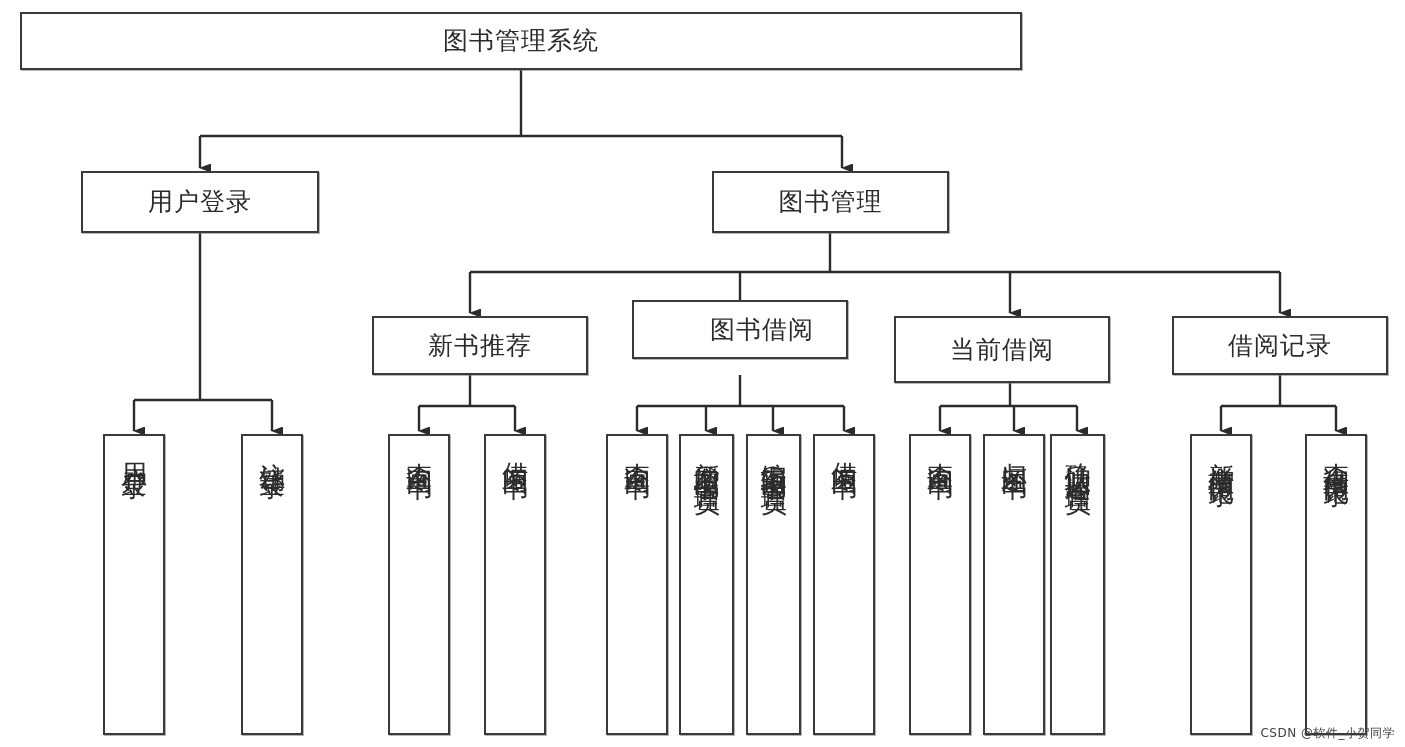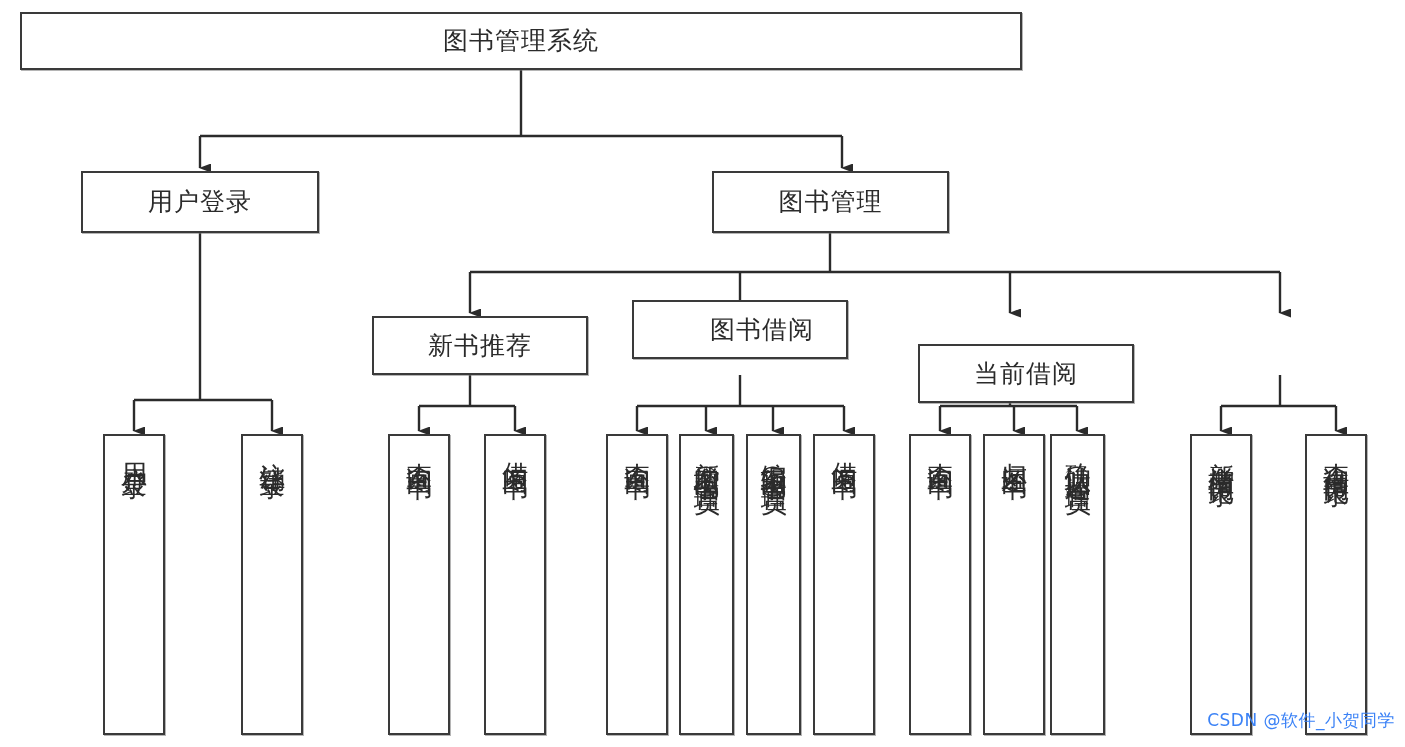--- a/index.html
+++ b/index.html
@@ -57,23 +57,23 @@
     writing-mode: vertical-rl;
     text-orientation: upright;
     font-size: 26px;
     letter-spacing: 4px;
     line-height: 1.05;
     max-height: 100%;
   }
   #watermark {
     position: absolute;
     right: 10px;
-    bottom: 15px;
-    font-size: 17px;
-    color: #3b82f6;
+    bottom: 5px;
+    font-size: 12px;
+    color: #404040;
     letter-spacing: 0.5px;
     white-space: nowrap;
   }
 </style>
 </head>
 <body>
 
 <div id="diagram-root">
 
   <svg id="edges-layer" viewBox="0 0 1405 747" width="1405" height="747" xmlns="http://www.w3.org/2000/svg">
@@ -136,22 +136,25 @@
   <div class="node horizontal" style="left:712px; top:171px; width:237px; height:62px;text-align:right;">
     <span class="node-label">图书管理</span>
   </div>
 
   <div class="node horizontal" style="left:372px; top:316px; width:216px; height:59px;">
     <span class="node-label">新书推荐</span>
   </div>
   <div class="node horizontal" style="left:632px; top:300px; width:216px; height:59px;padding-left:44px;">
     <span class="node-label">图书借阅</span>
   </div>
-  <div class="node horizontal" style="left:918px; top:316px; width:216px; height:59px;margin-top:28px;">
+  <div class="node horizontal" style="left:894px; top:316px; width:216px; height:67px;">
     <span class="node-label">当前借阅</span>
+  </div>
+  <div class="node horizontal" style="left:1172px; top:316px; width:216px; height:59px;">
+    <span class="node-label">借阅记录</span>
   </div>
 
   <div class="node vertical" style="left:103px; top:434px; width:62px; height:301px;">
     <span class="node-label">用户登录</span>
   </div>
   <div class="node vertical" style="left:241px; top:434px; width:62px; height:301px;">
     <span class="node-label">注销登录</span>
   </div>
   <div class="node vertical" style="left:388px; top:434px; width:62px; height:301px;">
     <span class="node-label">查询图书</span>

